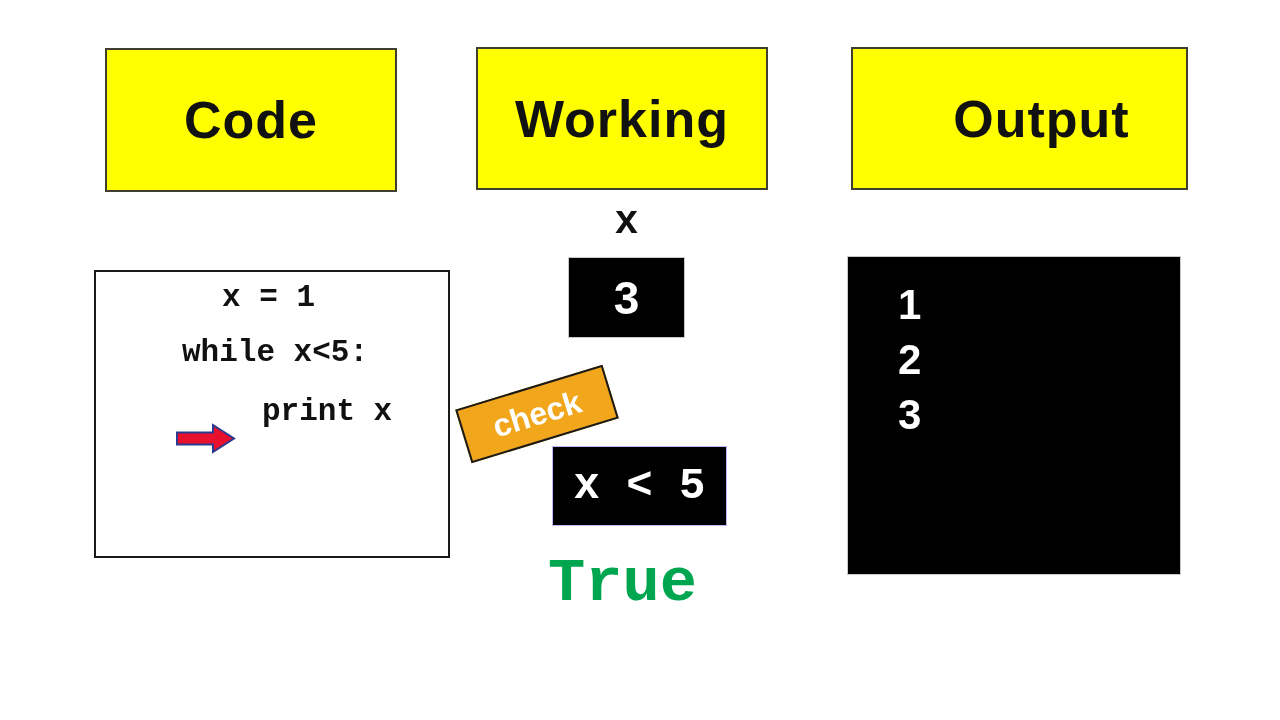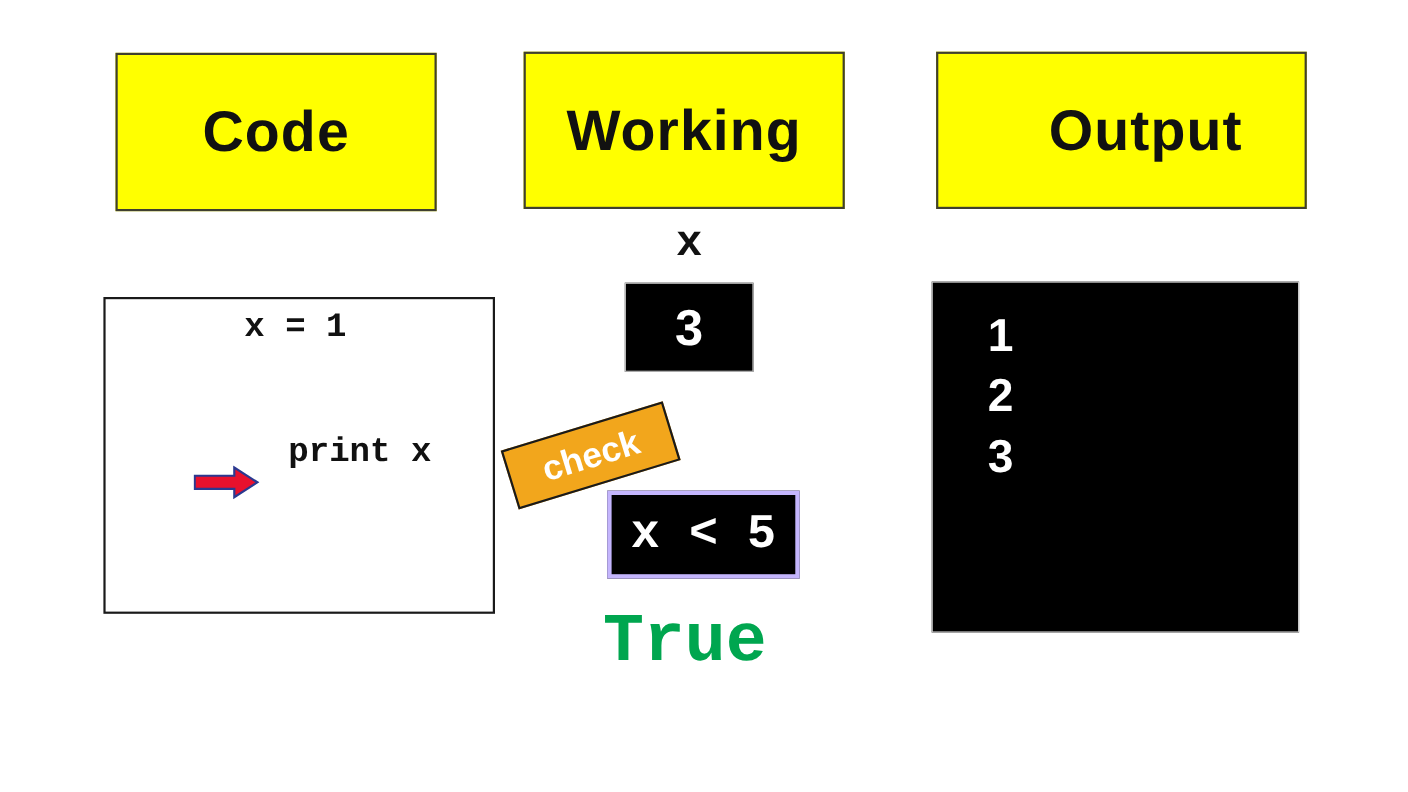--- a/index.html
+++ b/index.html
@@ -95,21 +95,21 @@
   .check span {
     color: #ffffff;
     font-weight: bold;
     font-size: 32px;
   }
   .cond-box {
     position: absolute;
     left: 552px; top: 446px;
     width: 175px; height: 80px;
     background: var(--black-box);
-    border: 4px solid #c4b5fd;
+    border: 1px solid #c4b5fd;
     box-sizing: border-box;
     display: flex; align-items: center; justify-content: center;
   }
   .cond-box span {
     color: var(--box-text);
     font-family: "Liberation Mono", monospace;
     font-weight: bold;
     font-size: 44px;
     white-space: pre;
   }
@@ -150,20 +150,21 @@
   </div>
   <div class="hdr hdr-working">
     <span>Working</span>
   </div>
   <div class="hdr hdr-output">
     <span>Output</span>
   </div>
 
   <div class="code-box">
     <div class="cl cl0">x = 1</div>
+    <div class="cl cl1">while x&lt;5:</div>
     <div class="cl cl2">print x</div>
     <svg class="arrow-svg" viewBox="0 0 60 31">
       <polygon points="1,9.5 37,9.5 37,2 58,15.5 37,29 37,21.5 1,21.5" fill="var(--arrow-fill)" stroke="var(--arrow-stroke)" stroke-width="2"></polygon>
     </svg>
   </div>
 
   <div class="var-name">x</div>
 
   <div class="var-box">
     <span>3</span>

